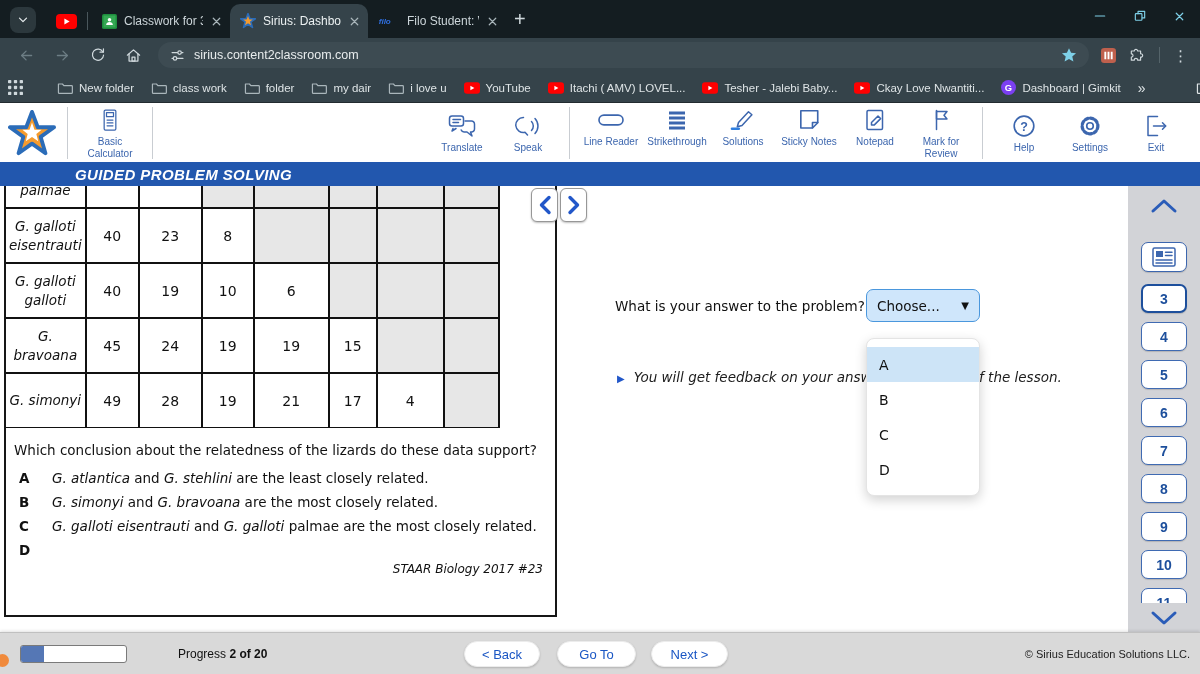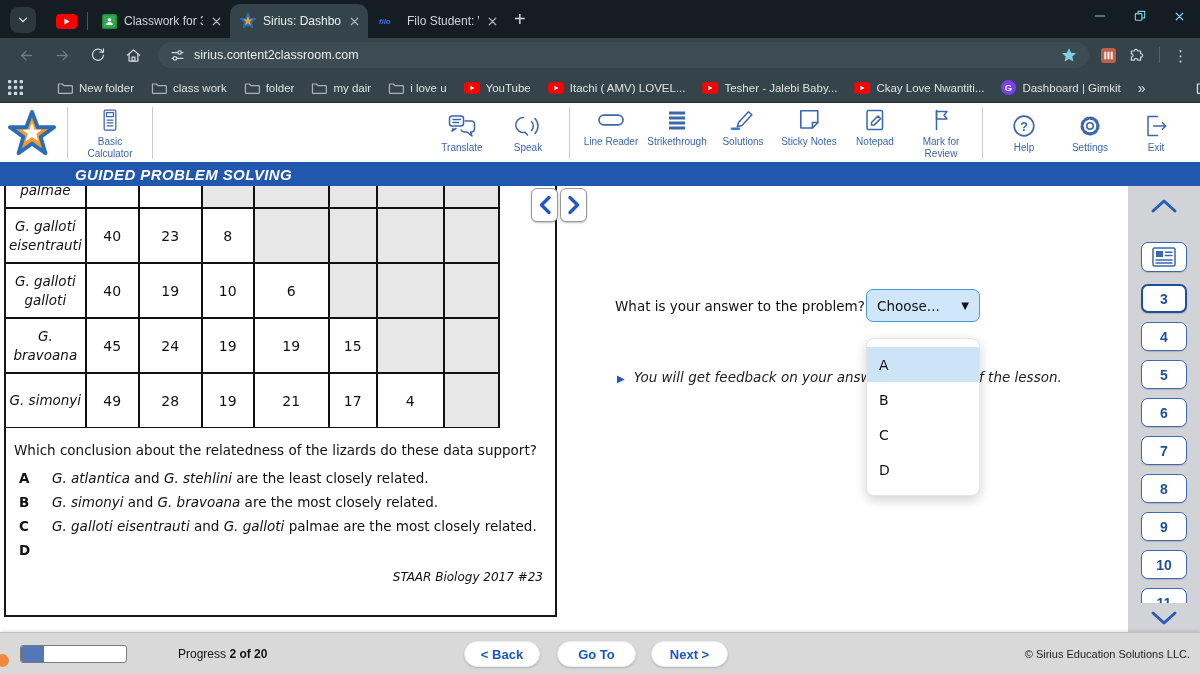--- a/index.html
+++ b/index.html
@@ -60,21 +60,21 @@
   table.dmatrix{border-collapse:collapse;margin:-34px 0 0 -2px;font-family:"DejaVu Sans",sans-serif}
   .dmatrix th,.dmatrix td{border:2px solid #111;height:53px;text-align:center;font-size:14px;
                           font-weight:normal;padding:0;color:#111;background:#fff}
   .dmatrix th{font-style:italic;line-height:1.35;padding:0 3px;font-size:13.5px}
   .dmatrix td.gray{background:#e7e7e7}
   .qblock{padding:14px 10px 0 8px;font-family:"DejaVu Sans",sans-serif;font-size:13.5px;color:#111}
   .choices{margin-top:8px}
   .choice{display:flex;height:24px;align-items:center}
   .cl{font-weight:bold;width:33px;padding-left:5px;flex:none}
   .it{font-style:italic}
-  .credit{text-align:right;font-style:italic;font-size:12px;margin-top:8px;padding-right:2px}
+  .credit{text-align:right;font-style:italic;font-size:12px;margin-top:0;padding-right:2px}
 
   .arrowbtn{position:absolute;top:2px;width:27px;height:34px;background:#fff;border:1px solid #979797;
             border-radius:6px;display:flex;align-items:center;justify-content:center;color:#2257c9;
             box-shadow:0 1px 2px rgba(0,0,0,.25);box-sizing:border-box}
   #arrow-prev{left:531px}#arrow-next{left:560px}
 
   .ans-prompt{position:absolute;left:615px;top:112px;font-size:13.5px;color:#111;
               font-family:"DejaVu Sans",sans-serif}
   .dd{position:absolute;left:866px;top:103px;width:114px;height:33px;background:#cfe6fb;
       border:1.5px solid #4a97dd;border-radius:7px;display:flex;align-items:center;padding:0 10px;
@@ -105,21 +105,21 @@
 
   
   .footer{position:absolute;left:0;bottom:0;width:1200px;height:41px;background:#d9d9d9;
           border-top:1px solid #c0c0c0;box-shadow:0 -1px 3px rgba(0,0,0,.12)}
   .dot{position:absolute;left:-4px;top:21px;width:13px;height:13px;border-radius:50%;background:#f08a3c}
   .pbar{position:absolute;left:20px;top:12px;width:105px;height:16px;background:#fff;
         border:1px solid #7a7a7a;border-radius:3px;overflow:hidden}
   .pfill{width:23px;height:100%;background:#5577b5}
   .plabel{position:absolute;left:178px;top:14px;font-size:12px;color:#111}
   .fbtn{position:absolute;top:8px;height:26px;border-radius:13px;background:#fff;
-        border:1px solid #ececec;box-shadow:0 1px 2px rgba(0,0,0,.18);color:#1a56c4;font-weight:bold;
+        border:1px solid #ececec;box-shadow:0 1px 2px rgba(0,0,0,.18);color:#1a56c4;font-weight:normal;
         font-size:13px;display:flex;align-items:center;justify-content:center;box-sizing:border-box}
   #btn-back{left:464px;width:76px}
   #btn-goto{left:557px;width:79px}
   #btn-next{left:651px;width:77px}
   .copy{position:absolute;right:10px;top:15px;font-size:11px;color:#222}
 </style>
 </head>
 <body>
 
 <div class="titlebar">

